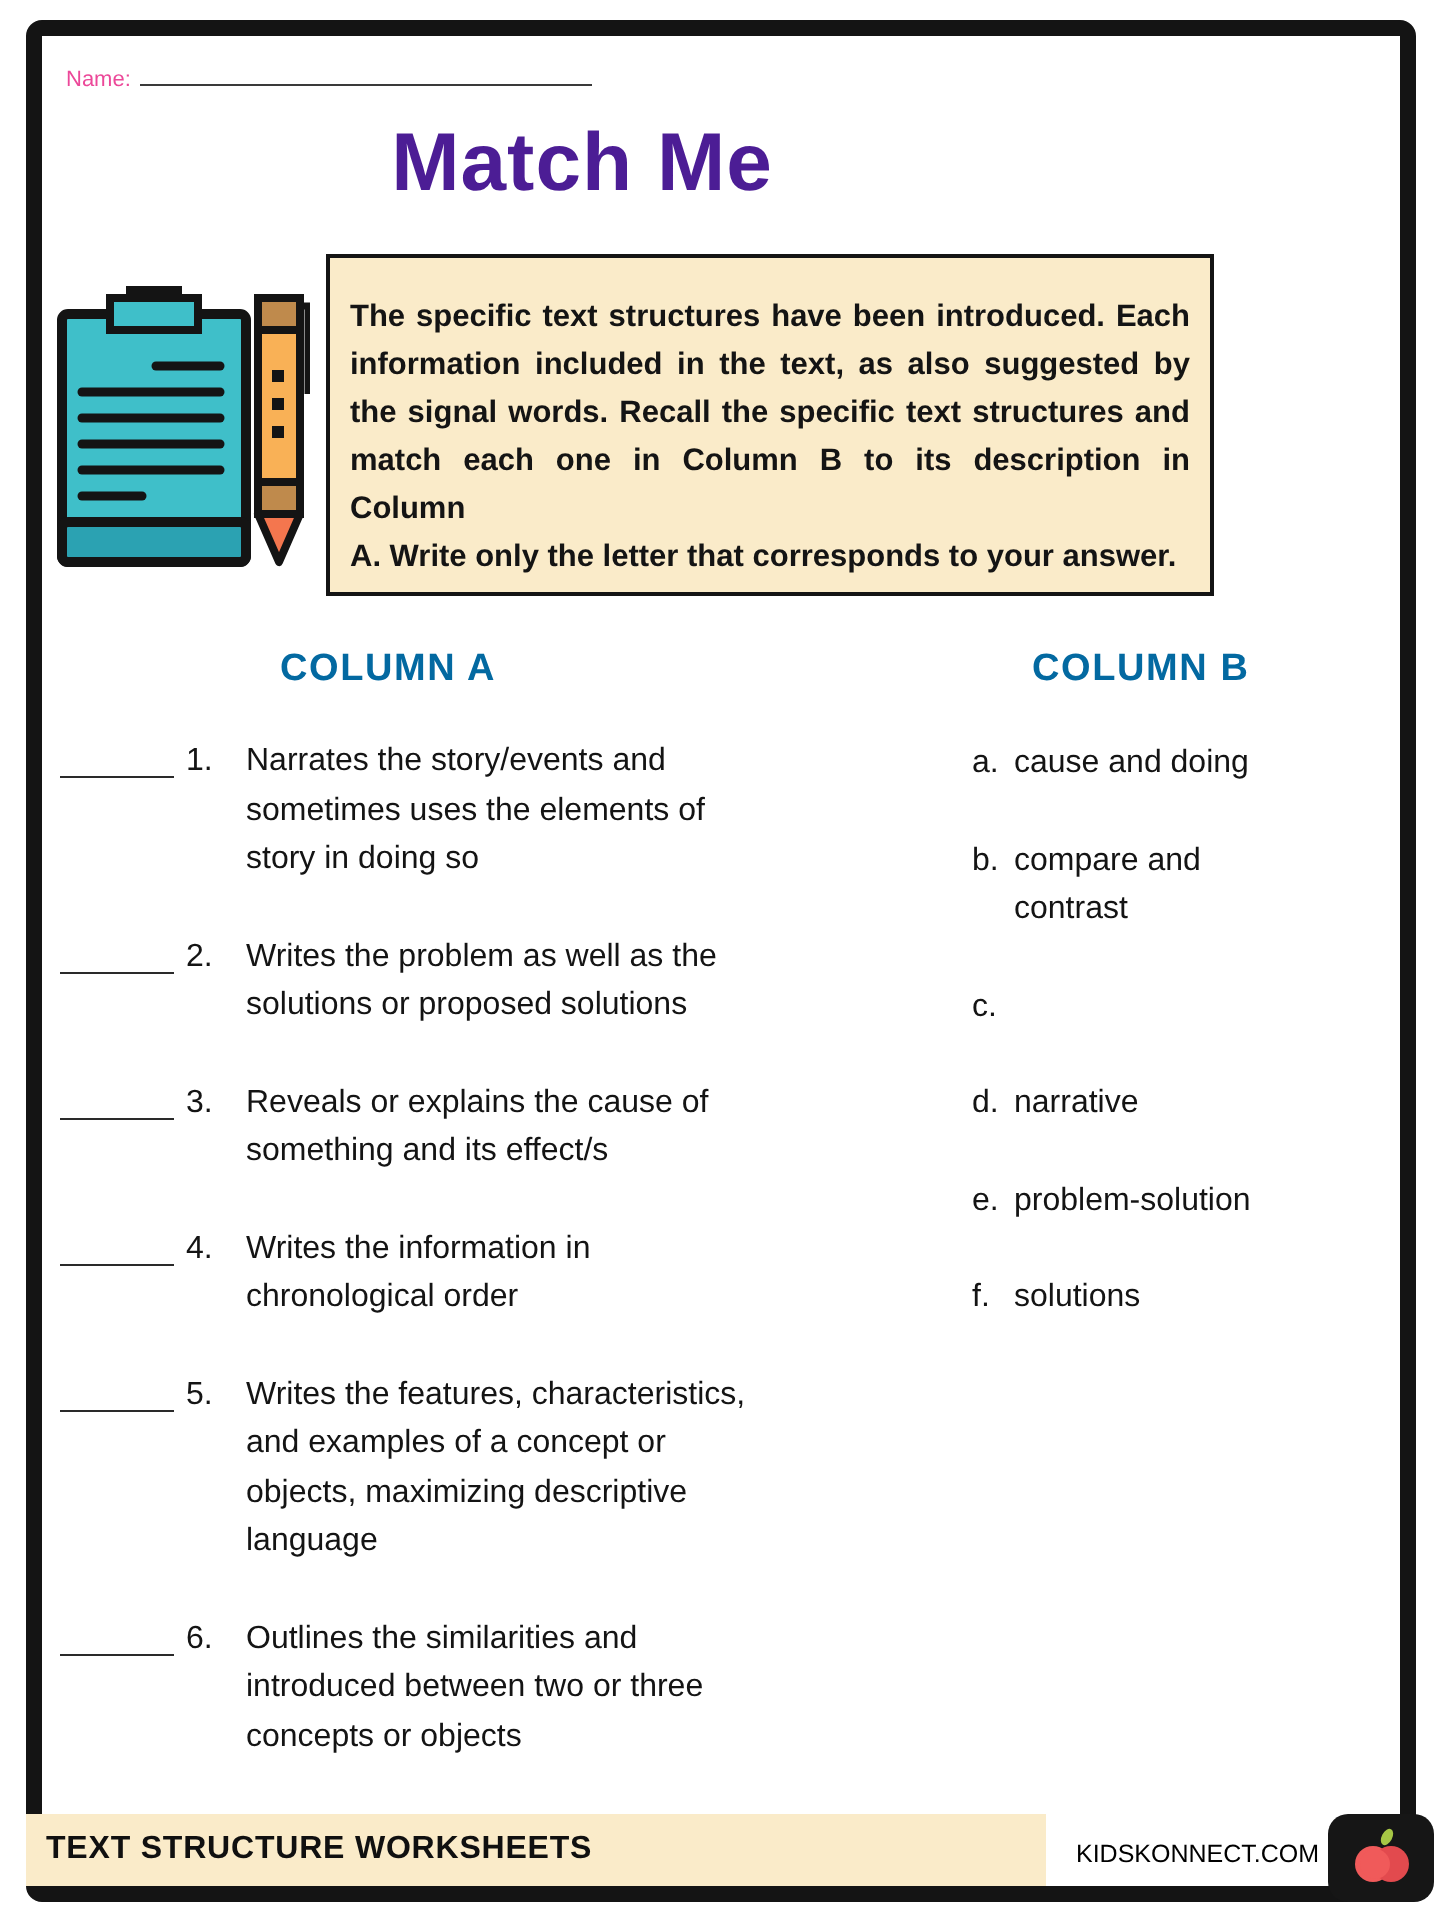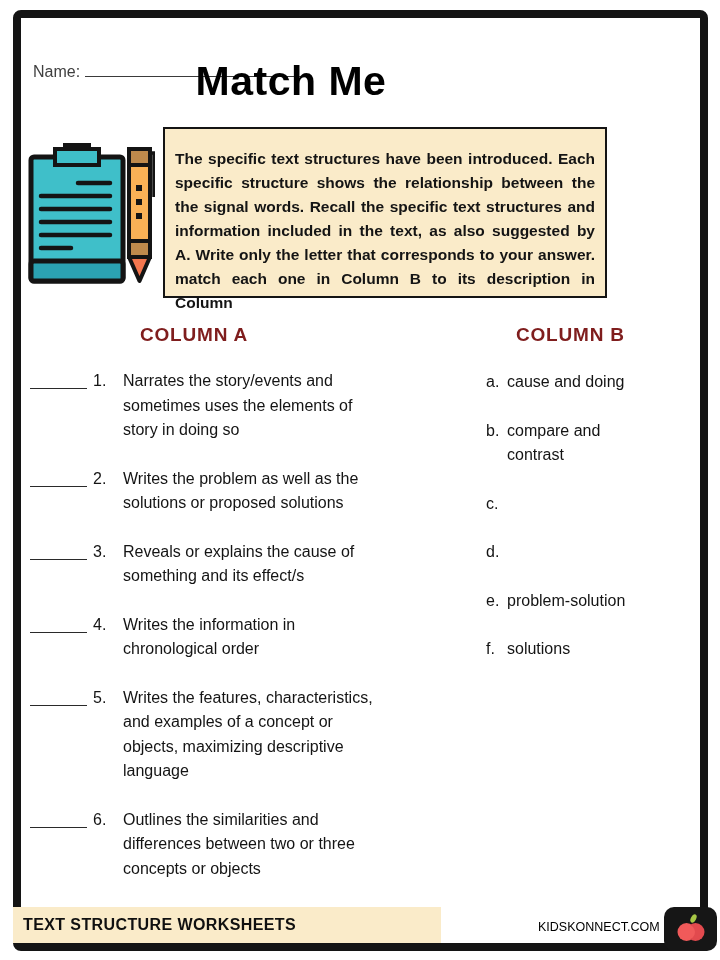--- a/index.html
+++ b/index.html
@@ -4,59 +4,59 @@
 <style>
   * { margin:0; padding:0; box-sizing:border-box; }
   html,body { width:720px; height:960px; background:#ffffff; }
   body { font-family:"Liberation Sans", sans-serif; color:#141414; position:relative; overflow:hidden; }
 
   .page-border {
     position:absolute; left:13px; top:10px; width:695px; height:941px;
     border:8px solid #141414; border-radius:8px;
   }
 
-  .name-row { position:absolute; left:33px; top:27px; font-size:16px; color:#404040;margin-top:34px; }
+  .name-row { position:absolute; left:33px; top:27px; font-size:11px; color:#ec4899; }
   .name-underline {
     display:inline-block; width:226px; height:16px;
     border-bottom:1.7px solid #3a3a3a; margin-left:5px; vertical-align:baseline;
   }
 
   .worksheet-title {
     position:absolute; left:0; top:58px; width:582px;
-    text-align:center; font-size:41px; font-weight:bold; letter-spacing:0.5px; color:#000000;
+    text-align:center; font-size:41px; font-weight:bold; letter-spacing:0.5px; color:#4c1d95;
   }
 
   .icon-wrap { position:absolute; left:28px; top:143px; width:127px; height:142px; }
 
   .instruction-box {
     position:absolute; left:163px; top:127px; width:444px; height:171px;
     background:#FAEBC9; border:2.5px solid #141414;
     padding:18px 10px 0 10px;
     font-size:15.5px; font-weight:bold; line-height:24px; color:#141414;
   }
   .instruction-line { text-align:justify; text-align-last:justify; white-space:normal; }
   .instruction-line:last-child { text-align-last:left; }
 
-  .col-header { position:absolute; font-size:19px; font-weight:bold; letter-spacing:0.8px; color:#7f1d1d; }
+  .col-header { position:absolute; font-size:19px; font-weight:bold; letter-spacing:0.8px; color:#0369a1; }
   #colA-header { left:140px; top:324px; }
   #colB-header { left:516px; top:324px; }
 
   .colA-list { position:absolute; left:30px; top:369px; width:432px; }
   .matchA-row { display:flex; align-items:flex-start; margin-bottom:24px; font-size:16px; line-height:24.5px; }
   .answer-blank { width:57px; height:20px; border-bottom:1.7px solid #2a2a2a; margin-right:6px; flex:none; }
   .item-number { width:30px; flex:none; }
   .item-text { width:260px; flex:none; }
 
   .colB-list { position:absolute; left:486px; top:370px; width:176px; }
   .matchB-row { display:flex; align-items:flex-start; margin-bottom:24px; font-size:16px; line-height:24.5px; }
   .option-letter { width:21px; flex:none; }
   .option-text { width:150px; flex:none; }
 
   .footer-bar {
-    position:absolute; left:13px; top:907px; width:428px; height:36px;
+    position:absolute; left:13px; top:907px; width:510px; height:36px;
     background:#FAEBC9; display:flex; align-items:center;
     font-size:16px; font-weight:bold; letter-spacing:0.4px; color:#101010;
     padding-left:10px;
   }
   .site-credit { position:absolute; left:538px; top:920px; font-size:12.5px; color:#000000; }
   .apple-badge {
     position:absolute; left:664px; top:907px; width:53px; height:44px;
     background:#161616; border-radius:10px;
     display:flex; align-items:center; justify-content:center;
   }
@@ -96,29 +96,28 @@
       <rect x="101" y="98" width="21" height="16" fill="#BF8A4C" stroke="#141414" stroke-width="4"></rect>
       <path d="M101 114 L122 114 L111.5 138 Z" fill="#F4764E" stroke="#141414" stroke-width="4" stroke-linejoin="round"></path>
     </g>
   </svg>
 </div>
 
 <div class="instruction-box">
 
     <div class="instruction-line">The specific text structures have been introduced. Each</div>
 
-    <div class="instruction-line">specific structure shows the relationship between the</div>
+
+    <div class="instruction-line">information included in the text, as also suggested by</div>
 
     <div class="instruction-line">the signal words. Recall the specific text structures and</div>
 
-    <div class="instruction-line">information included in the text, as also suggested by</div>
+    <div class="instruction-line">match each one in Column B to its description in Column</div>
 
     <div class="instruction-line">A. Write only the letter that corresponds to your answer.</div>
-
-    <div class="instruction-line">match each one in Column B to its description in Column</div>
   </div>
 
 <div class="col-header" id="colA-header">COLUMN A</div>
 <div class="col-header" id="colB-header">COLUMN B</div>
 
 <div class="colA-list">
 
     <div class="matchA-row">
       <span class="answer-blank"></span>
       <span class="item-number">1.</span>
@@ -145,21 +144,21 @@
 
     <div class="matchA-row">
       <span class="answer-blank"></span>
       <span class="item-number">5.</span>
       <span class="item-text">Writes the features, characteristics, and examples of a concept or objects, maximizing descriptive language</span>
     </div>
 
     <div class="matchA-row">
       <span class="answer-blank"></span>
       <span class="item-number">6.</span>
-      <span class="item-text">Outlines the similarities and differences between two or three concepts or objects</span>
+      <span class="item-text">Outlines the similarities and introduced between two or three concepts or objects</span>
     </div>
   </div>
 
 <div class="colB-list">
 
     <div class="matchB-row">
       <span class="option-letter">a.</span>
       <span class="option-text">cause and doing</span>
     </div>
 
@@ -167,20 +166,21 @@
       <span class="option-letter">b.</span>
       <span class="option-text">compare and contrast</span>
     </div>
 
     <div class="matchB-row">
       <span class="option-letter">c.</span>
     </div>
 
     <div class="matchB-row">
       <span class="option-letter">d.</span>
+      <span class="option-text">narrative</span>
     </div>
 
     <div class="matchB-row">
       <span class="option-letter">e.</span>
       <span class="option-text">problem-solution</span>
     </div>
 
     <div class="matchB-row">
       <span class="option-letter">f.</span>
       <span class="option-text">solutions</span>

